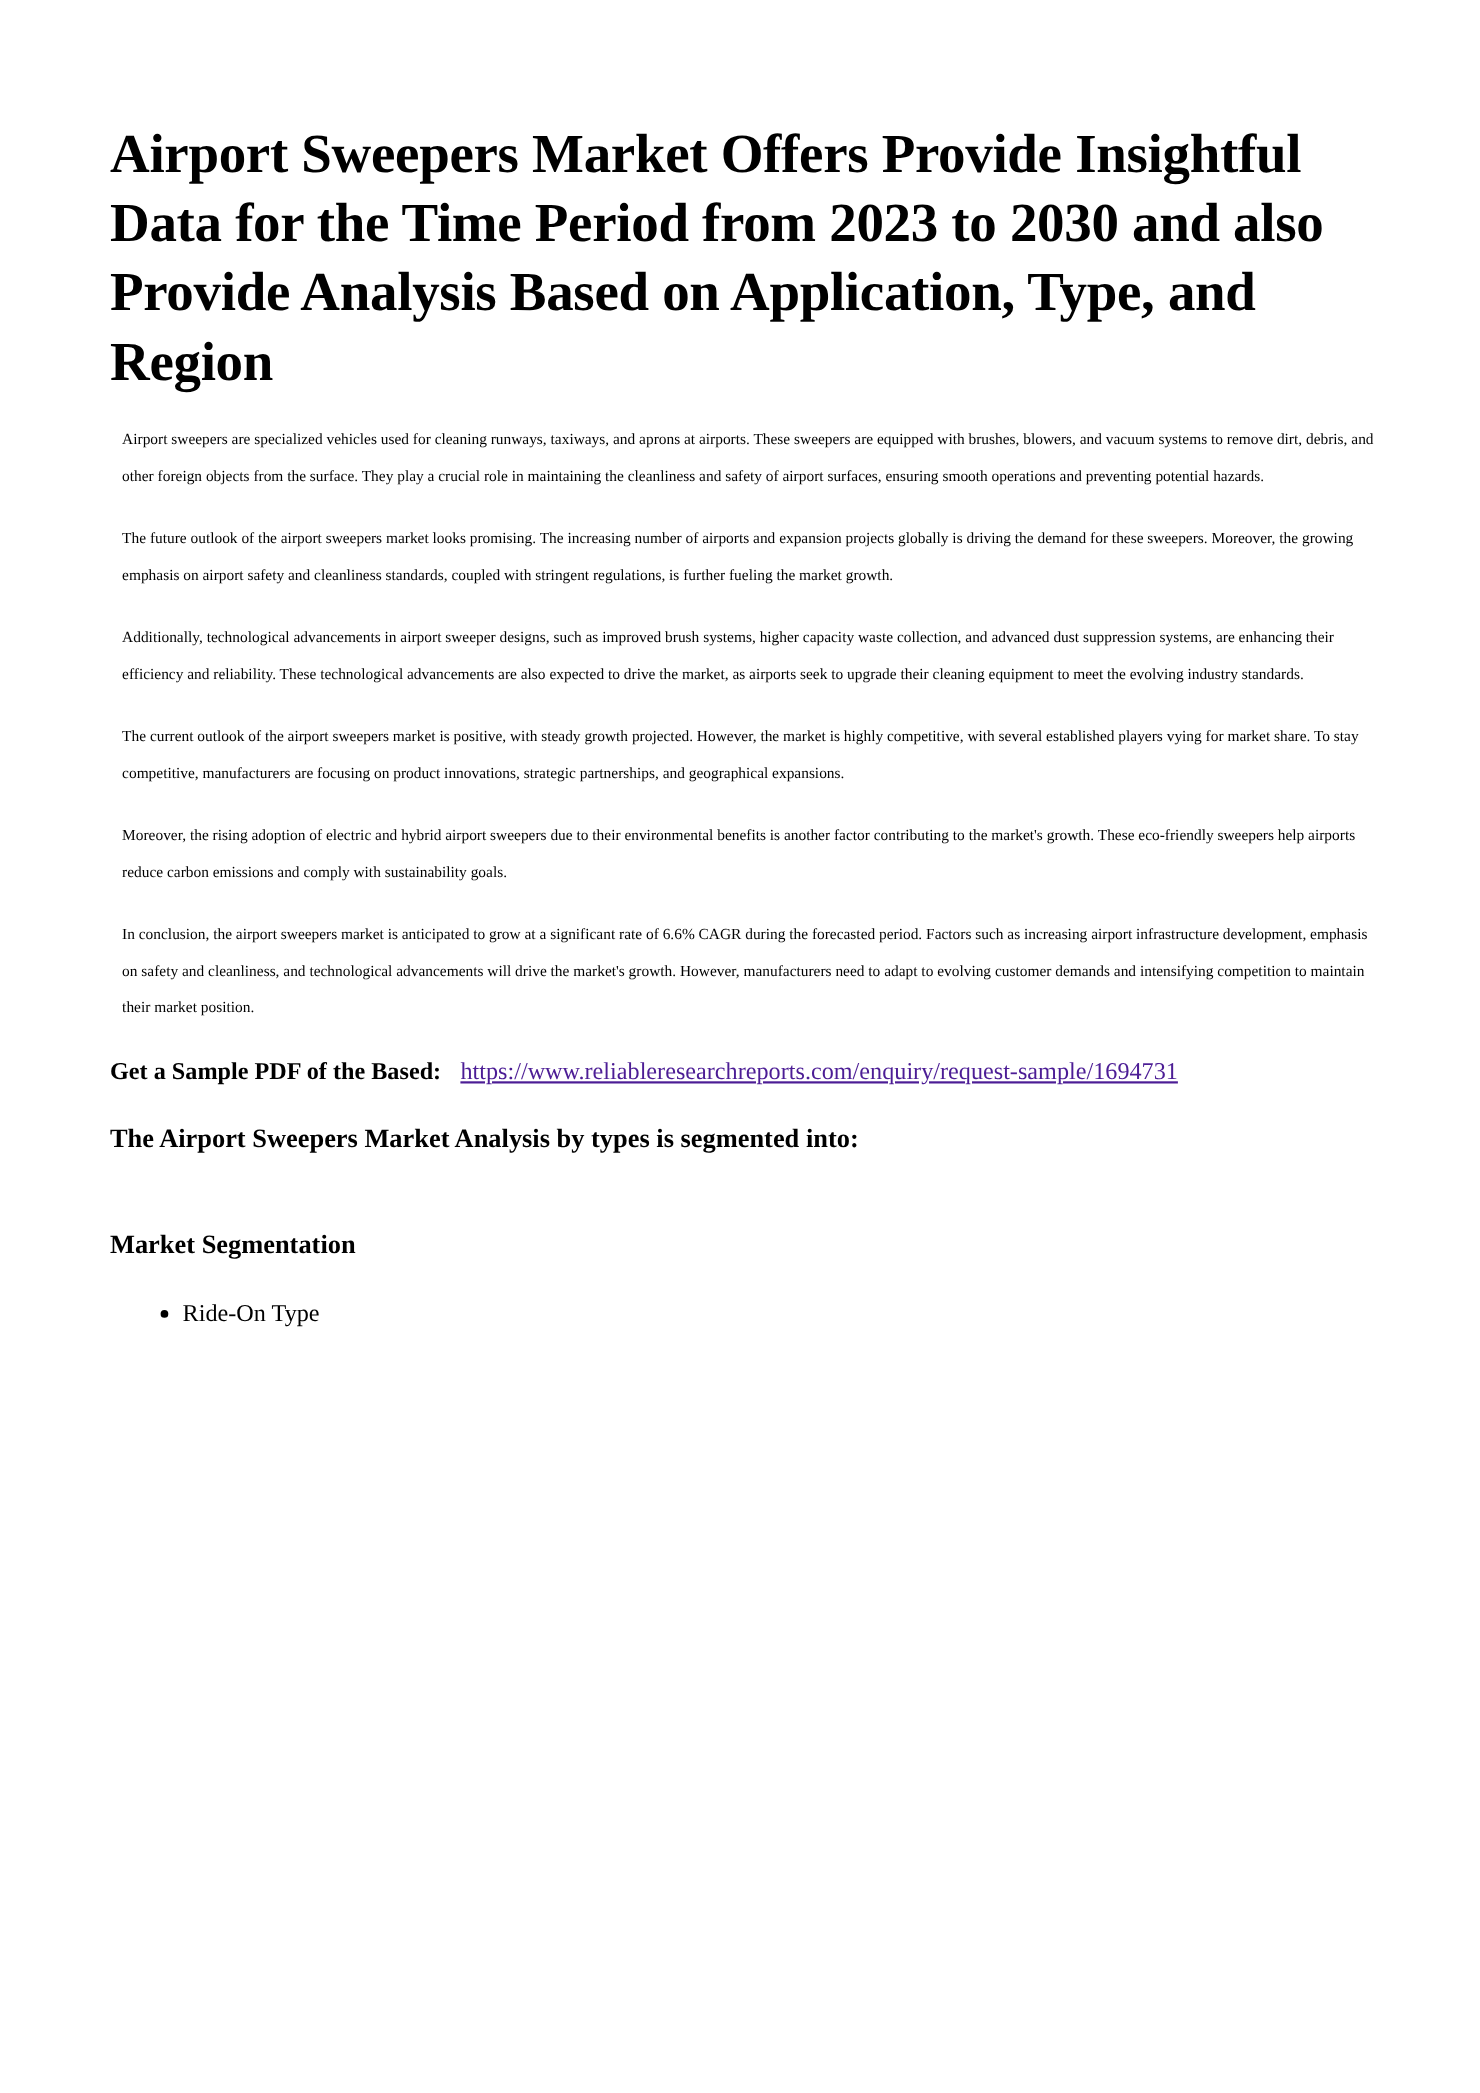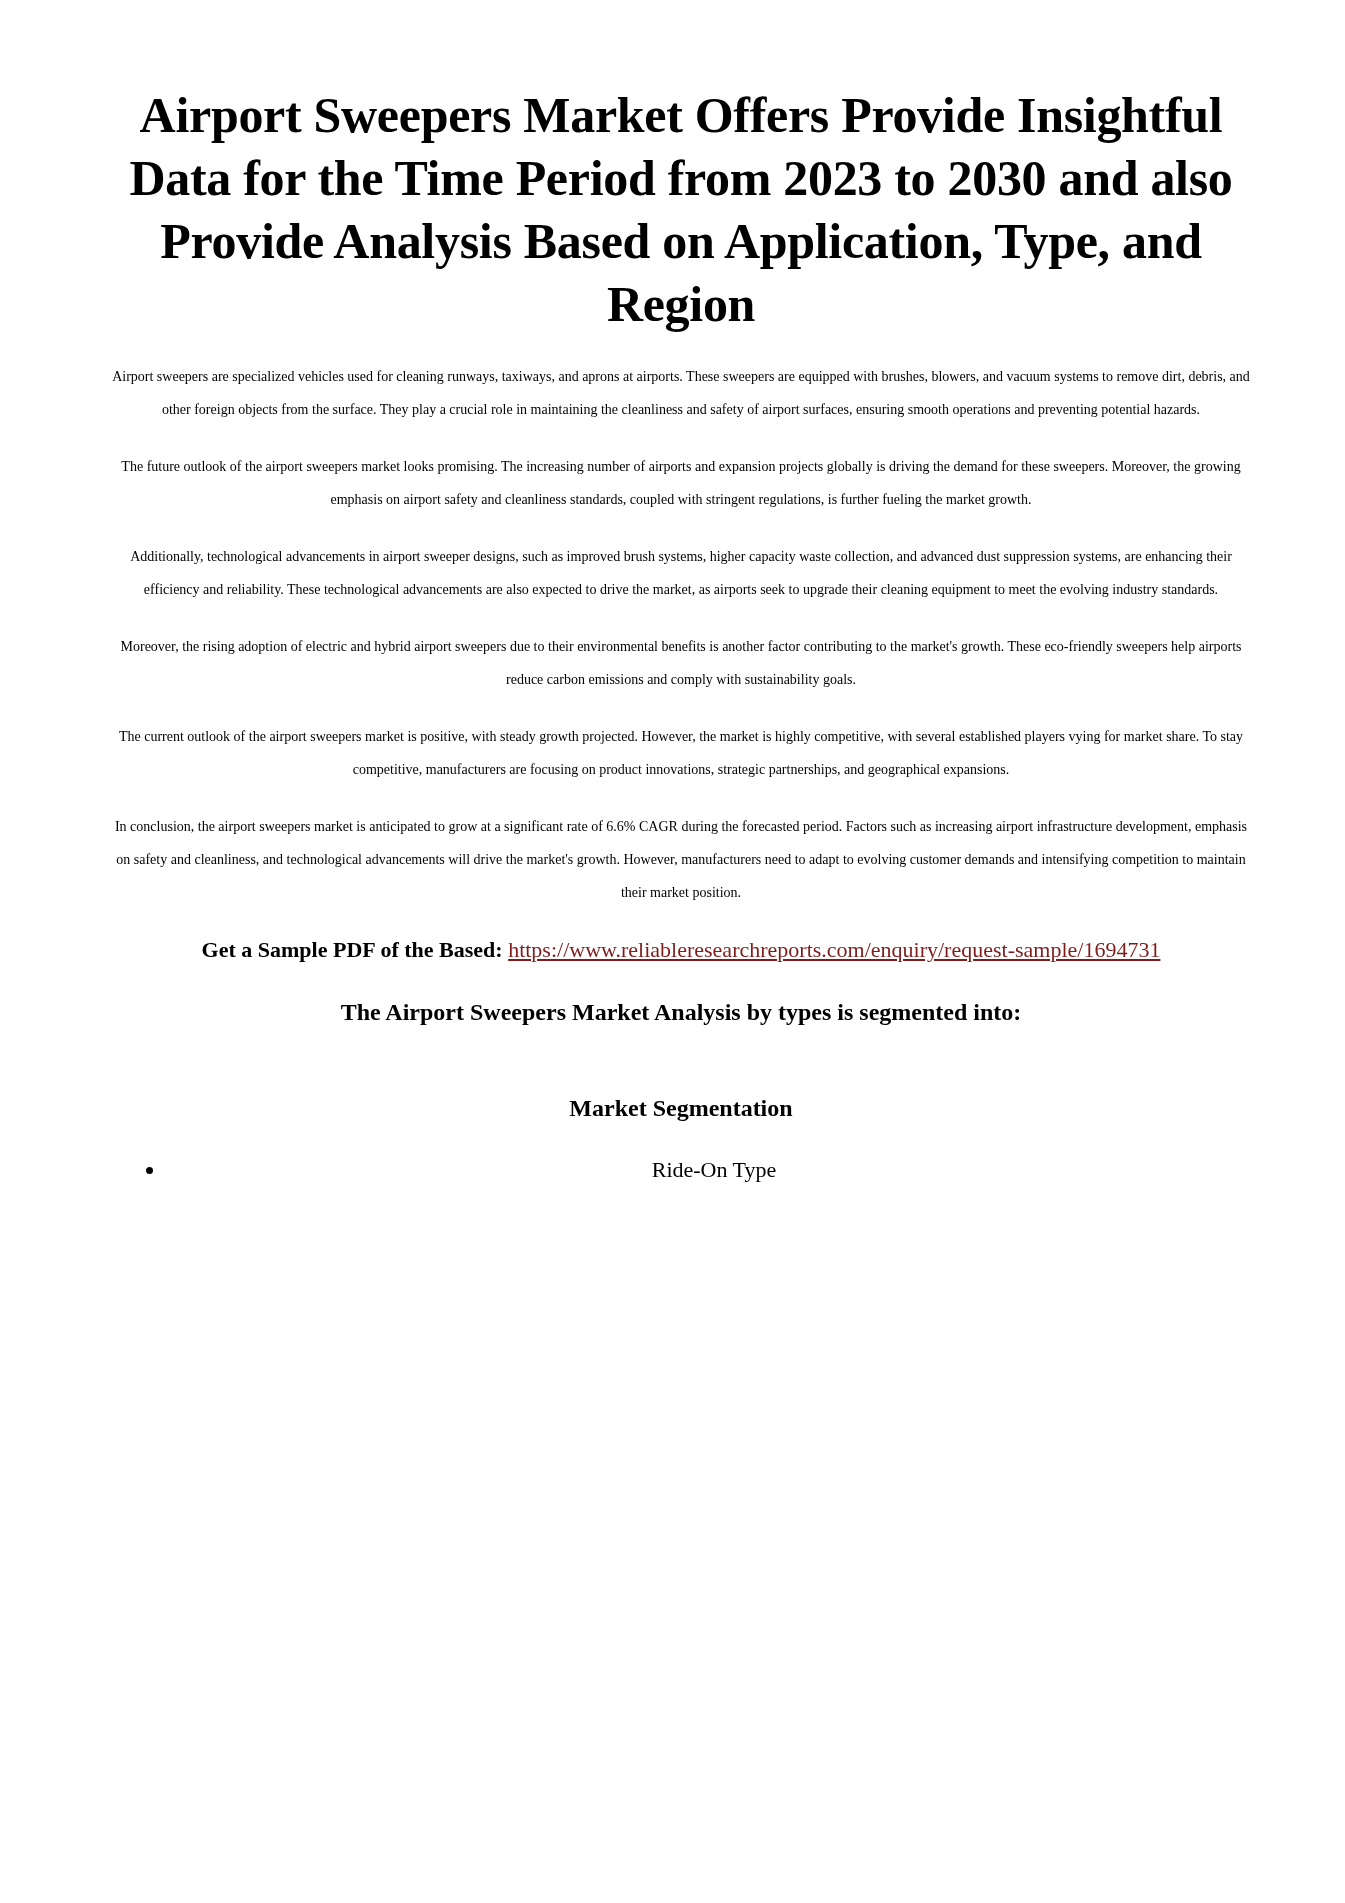--- a/index.html
+++ b/index.html
@@ -15,22 +15,21 @@
     position: relative;
     width: 1345px;
     height: 1903px;
     background: #ffffff;
     overflow: hidden;
   }
   .content {
     box-sizing: border-box;
     margin-left: 100px;
     width: 1162px;
-    padding-top: 84px;
-    text-align: center;
+    padding-top: 108px;
   }
   .article-title {
     font-size: 50px;
     line-height: 63px;
     font-weight: bold;
     margin: 0 0 24px 0;
     letter-spacing: -0.3px;
   }
   .subhead {
     font-size: 24px;
@@ -45,23 +44,24 @@
   }
   .sample-line {
     font-size: 22px;
     line-height: 34px;
     margin: 24px 0;
   }
   .sample-line .label {
     font-weight: bold;
   }
   .sample-line a {
-    color: #7f1d1d;
+    color: #4c1d95;
     text-decoration: underline;
     cursor: pointer;
+    margin-left: 12px;
   }
   .section-heading {
     margin-top: 66px;
   }
   .types-heading {
     margin-top: 30px;
   }
   .type-list {
     margin: 30px 0 0 0;
     padding-left: 66px;
@@ -79,23 +79,23 @@
 
     <h1 class="article-title">Airport Sweepers Market Offers Provide Insightful Data for the Time Period from 2023 to 2030 and also Provide Analysis Based on Application, Type, and Region</h1>
 
 
     <p class="body-para">Airport sweepers are specialized vehicles used for cleaning runways, taxiways, and aprons at airports. These sweepers are equipped with brushes, blowers, and vacuum systems to remove dirt, debris, and other foreign objects from the surface. They play a crucial role in maintaining the cleanliness and safety of airport surfaces, ensuring smooth operations and preventing potential hazards.</p>
 
     <p class="body-para">The future outlook of the airport sweepers market looks promising. The increasing number of airports and expansion projects globally is driving the demand for these sweepers. Moreover, the growing emphasis on airport safety and cleanliness standards, coupled with stringent regulations, is further fueling the market growth.</p>
 
     <p class="body-para">Additionally, technological advancements in airport sweeper designs, such as improved brush systems, higher capacity waste collection, and advanced dust suppression systems, are enhancing their efficiency and reliability. These technological advancements are also expected to drive the market, as airports seek to upgrade their cleaning equipment to meet the evolving industry standards.</p>
 
+    <p class="body-para">The current outlook of the airport sweepers market is positive, with steady growth projected. However, the market is highly competitive, with several established players vying for market share. To stay competitive, manufacturers are focusing on product innovations, strategic partnerships, and geographical expansions.</p>
+
     <p class="body-para">Moreover, the rising adoption of electric and hybrid airport sweepers due to their environmental benefits is another factor contributing to the market's growth. These eco-friendly sweepers help airports reduce carbon emissions and comply with sustainability goals.</p>
-
-    <p class="body-para">The current outlook of the airport sweepers market is positive, with steady growth projected. However, the market is highly competitive, with several established players vying for market share. To stay competitive, manufacturers are focusing on product innovations, strategic partnerships, and geographical expansions.</p>
 
     <p class="body-para">In conclusion, the airport sweepers market is anticipated to grow at a significant rate of 6.6% CAGR during the forecasted period. Factors such as increasing airport infrastructure development, emphasis on safety and cleanliness, and technological advancements will drive the market's growth. However, manufacturers need to adapt to evolving customer demands and intensifying competition to maintain their market position.</p>
 
     <p class="sample-line">
       <span class="label">Get a Sample PDF of the Based:</span>
       <a href="#">https://www.reliableresearchreports.com/enquiry/request-sample/1694731</a>
     </p>
 
     <div class="subhead types-heading">The Airport Sweepers Market Analysis by types is segmented into:</div>
 

